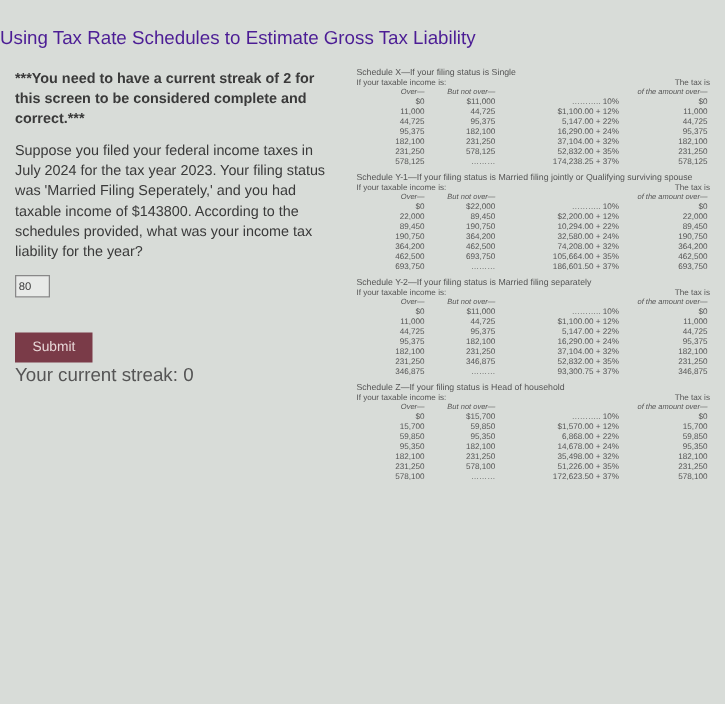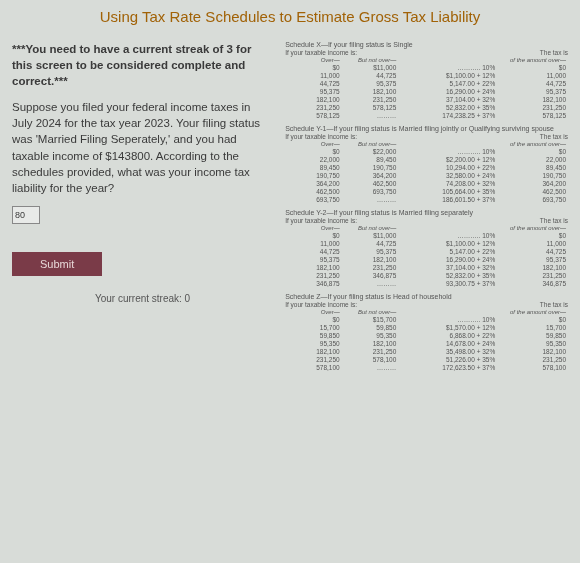--- a/index.html
+++ b/index.html
@@ -10,24 +10,23 @@
     height: 563px;
     overflow: hidden;
     color: #4a4a4a;
   }
   .container {
     padding: 10px 12px;
     display: flex;
     gap: 12px;
   }
   .title {
-    text-align: center;
     font-size: 15px;
-    color: #a16207;
-    padding: 8px 0 6px 0;
+    color: #4c1d95;
+    padding: 22px 0 6px 0;
     font-weight: normal;
   }
   .left {
     width: 48%;
     font-size: 11.5px;
     line-height: 1.4;
     color: #3a3a3a;
   }
   .left .bold-note {
     font-weight: bold;
@@ -47,31 +46,30 @@
     width: 28px;
     height: 18px;
     vertical-align: middle;
     font-size: 9px;
     padding: 2px;
   }
   .submit-btn {
     display: inline-block;
     background: #7a3b48;
     color: #e8d8d8;
-    padding: 6px 28px;
+    padding: 6px 14px;
     font-size: 11px;
     margin-top: 28px;
     border: none;
     cursor: pointer;
   }
   .streak {
-    margin-top: 16px;
-    font-size: 10px;
+    margin-top: 0;
+    font-size: 15px;
     color: #555;
-    text-align: center;
   }
   .right {
     width: 52%;
     font-size: 7px;
     color: #555;
   }
   .sched {
     margin-bottom: 6px;
   }
   .sched-head {
@@ -103,21 +101,21 @@
     font-size: 6px;
   }
 </style>
 </head>
 <body>
 
 <h2 class="title">Using Tax Rate Schedules to Estimate Gross Tax Liability</h2>
 
 <div class="container">
   <div class="left">
-    <div class="bold-note">***You need to have a current streak of 3 for this screen to be considered complete and correct.***</div>
+    <div class="bold-note">***You need to have a current streak of 2 for this screen to be considered complete and correct.***</div>
     <div class="para">Suppose you filed your federal income taxes in July 2024 for the tax year 2023. Your filing status was 'Married Filing Seperately,' and you had taxable income of $143800. According to the schedules provided, what was your income tax liability for the year?</div>
     <span class="input-box">80</span>
     <div>
       <button class="submit-btn">Submit</button>
     </div>
     <div class="streak">Your current streak: 0</div>
   </div>
 
   <div class="right">
 

